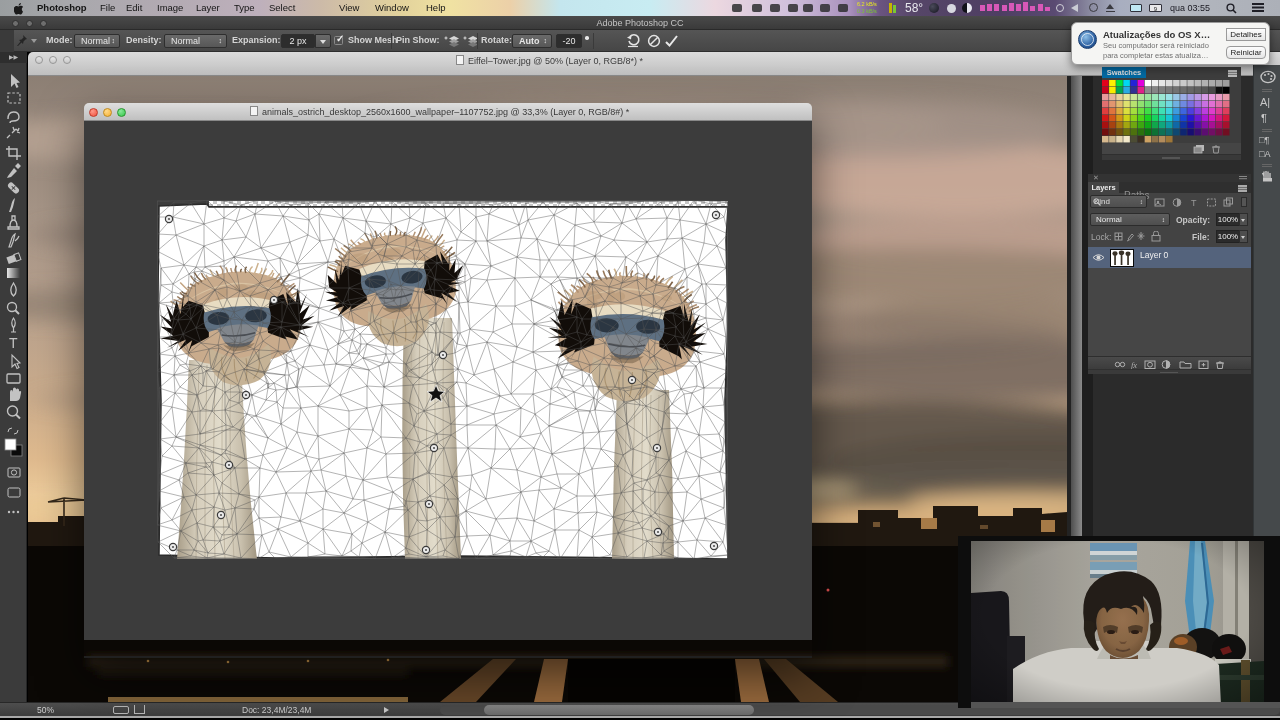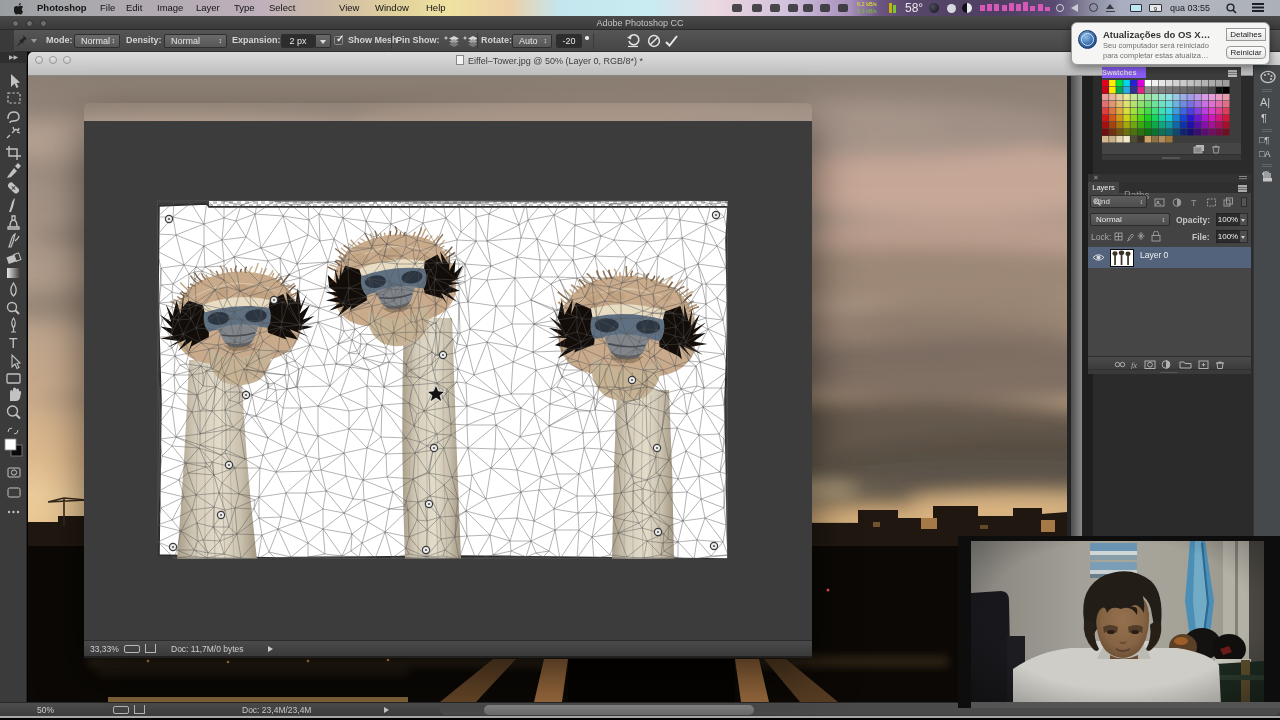--- a/index.html
+++ b/index.html
@@ -172,21 +172,21 @@
       <path d="M0.5 3 L3.5 3 M2 1.5 L2 4.5" stroke="#d6d6d6" stroke-width="1.1"></path>
     </svg>
     <svg class="abs" style="left:463px;top:5px" width="16" height="13" viewBox="0 0 16 13">
       <path d="M5 3.5 L10 1 L15 3.5 L10 6 Z" fill="#d6d6d6"></path>
       <path d="M5 6.5 L10 4 L15 6.5 L10 9 Z" fill="#a2a2a2"></path>
       <path d="M5 9.5 L10 7 L15 9.5 L10 12 Z" fill="#787878"></path>
       <path d="M0.5 3 L3.5 3 M2 1.5 L2 4.5" stroke="#d6d6d6" stroke-width="1.1"></path>
     </svg>
     <div class="abs" style="left:477px;top:3px;width:1px;height:16px;background:#3a3a3a"></div>
     <div class="abs" style="left:481px;top:5px">Rotate:</div>
-    <div class="abs" style="left:512px;top:4px;width:40px;height:14px;background:linear-gradient(#6a6a6a,#575757);border:1px solid #2e2e2e;border-radius:2px;color:#e6e6e6;font-size:9px;line-height:13px;font-weight:normal;padding-left:6px">Auto<span style="position:absolute;right:4px;top:0;font-size:7px;line-height:12px">↕</span></div>
+    <div class="abs" style="left:512px;top:4px;width:40px;height:14px;background:linear-gradient(#6a6a6a,#575757);border:1px solid #2e2e2e;border-radius:2px;color:#e6e6e6;font-size:9px;line-height:13px;font-weight:bold;padding-left:6px">Auto<span style="position:absolute;right:4px;top:0;font-size:7px;line-height:12px">↕</span></div>
     <div class="abs" style="left:556px;top:4px;width:26px;height:14px;background:#2d2d2d;border:1px solid #2e2e2e;border-radius:2px;color:#e6e6e6;font-size:9px;line-height:13px;font-weight:normal;text-align:center;padding-left:0">-20</div>
     <div class="abs" style="left:585px;top:6px;width:3.5px;height:3.5px;border-radius:50%;background:#e8e8e8"></div>
     <div class="abs" style="left:593px;top:3px;width:1px;height:16px;background:#3a3a3a"></div>
     <svg class="abs" style="left:626px;top:3px" width="16" height="16" viewBox="0 0 16 16">
       <path d="M4 3.5 A5 5 0 1 1 3 8" fill="none" stroke="#e4e4e4" stroke-width="1.6"></path>
       <path d="M1 4.5 L5.5 2.2 L5 6.5 Z" fill="#e4e4e4"></path>
       <path d="M2 13.5 L12 13.5" stroke="#e4e4e4" stroke-width="1.2"></path>
     </svg>
     <svg class="abs" style="left:647px;top:4px" width="14" height="14" viewBox="0 0 14 14">
       <circle cx="7" cy="7" r="5.4" fill="none" stroke="#e4e4e4" stroke-width="1.5"></circle>
@@ -295,21 +295,21 @@
  <div class="abs" style="left:113px;top:3px;width:16px;height:8px;border:1px solid #b8b8b8;border-radius:2px"></div>
  <div class="abs" style="left:134px;top:2px;width:11px;height:9px;border:1px solid #b8b8b8;border-top:none"></div>
  <div class="abs" style="left:242px;top:0;height:14px;font-size:8.5px;line-height:14px;color:#cecece">Doc: 23,4M/23,4M</div>
  <div class="abs" style="left:384px;top:4px;width:0;height:0;border-left:5px solid #c8c8c8;border-top:3.5px solid transparent;border-bottom:3.5px solid transparent"></div>
  <div class="abs" style="left:440px;top:2px;width:840px;height:10px;background:#4a4a4a;border-radius:5px"></div>
  <div class="abs" style="left:484px;top:2px;width:270px;height:10px;background:linear-gradient(#868686,#6a6a6a);border-radius:5px"></div>
 </div>
 <div class="abs" style="left:0;top:716px;width:1280px;height:1.5px;background:#a8a8a8"></div>
 <div class="abs" style="left:0;top:717.5px;width:1280px;height:2.5px;background:#000"></div>
 <div class="abs" style="left:1102px;top:67px;width:139px;height:93px;background:#3d3d3d">
-    <div class="abs" style="left:0;top:0;width:44px;height:11px;background:#8b5cf6;color:#dcdcdc;font-size:7.5px;line-height:11px;text-align:left;font-weight:bold">Swatches</div>
+    <div class="abs" style="left:0;top:0;width:44px;height:11px;background:#0369a1;color:#dcdcdc;font-size:7.5px;line-height:11px;text-align:center;font-weight:bold">Swatches</div>
     <div class="abs" style="left:126px;top:3px;width:9px;height:1.5px;background:#bbb;box-shadow:0 2.5px 0 #bbb,0 5px 0 #bbb"></div>
     <svg class="abs" style="left:0;top:12.5px" width="128" height="63" viewBox="0 0 128 63">
       <rect x="0.0" y="0.0" width="6.56" height="6.45" fill="#e3001b"></rect>
       <rect x="7.1" y="0.0" width="6.56" height="6.45" fill="#fdf000"></rect>
       <rect x="14.2" y="0.0" width="6.56" height="6.45" fill="#00e13b"></rect>
       <rect x="21.3" y="0.0" width="6.56" height="6.45" fill="#00d8f0"></rect>
       <rect x="28.4" y="0.0" width="6.56" height="6.45" fill="#2323d6"></rect>
       <rect x="35.6" y="0.0" width="6.56" height="6.45" fill="#e100dd"></rect>
       <rect x="42.7" y="0.0" width="6.56" height="6.45" fill="#ffffff"></rect>
       <rect x="49.8" y="0.0" width="6.56" height="6.45" fill="#f0f0f0"></rect>
@@ -471,21 +471,21 @@
     <div class="abs" style="left:0;top:87px;width:139px;height:6px;background:#393939;border-top:1px solid #2f2f2f">
       <div style="position:absolute;left:60px;top:2px;width:18px;height:1.5px;background:#555"></div>
     </div>
   </div>
 <div class="abs" style="left:1088px;top:174px;width:163px;height:200px;background:#434343;font-size:8.5px;color:#c8c8c8">
     <div class="abs" style="left:0;top:0;width:163px;height:8px;background:#333">
       <span style="position:absolute;left:5px;top:0px;color:#999;font-size:7px;line-height:8px">✕</span>
       <span style="position:absolute;right:4px;top:1.5px;width:8px;height:1.2px;background:#888;box-shadow:0 2.2px 0 #888"></span>
     </div>
     <div class="abs" style="left:0;top:8px;width:163px;height:11px;background:#2f2f2f">
-      <div class="abs" style="left:0;top:0;width:31px;height:11px;background:#444;color:#ececec;font-size:7.5px;line-height:11px;text-align:center;font-weight:normal">Layers</div>
+      <div class="abs" style="left:0;top:0;width:31px;height:11px;background:#444;color:#ececec;font-size:7.5px;line-height:11px;text-align:center;font-weight:bold">Layers</div>
       <div class="abs" style="left:36px;top:8px;width:26px;height:11px;color:#8e8e8e;font-size:10px;line-height:11px">Paths</div>
       <div class="abs" style="left:150px;top:3px;width:9px;height:1.5px;background:#aaa;box-shadow:0 2.5px 0 #aaa,0 5px 0 #aaa"></div>
     </div>
     <div class="abs" style="left:2px;top:21px;width:57px;height:13px;background:linear-gradient(#5e5e5e,#4e4e4e);border:1px solid #2c2c2c;border-radius:2px;font-size:8px;line-height:12px;color:#ddd;padding-left:3px"><svg style="position:absolute;left:2px;top:2px" width="8" height="8" viewBox="0 0 8 8">
         <circle cx="3.2" cy="3.2" r="2.4" fill="none" stroke="#ccc" stroke-width="1"></circle>
         <line x1="5" y1="5" x2="7.5" y2="7.5" stroke="#ccc" stroke-width="1.2"></line>
       </svg><span style="margin-left:0">Kind</span><span style="position:absolute;right:3px;font-size:6.5px">↕</span></div>
     <svg class="abs" style="left:66px;top:23px" width="11" height="11" viewBox="0 0 11 11">
       <rect x="1" y="2" width="9" height="7" fill="none" stroke="#9a9a9a"></rect>
       <circle cx="4" cy="5" r="1.2" fill="#9a9a9a"></circle>
@@ -581,20 +581,26 @@
     <div class="abs" style="left:8px;top:64px;width:10px;height:1px;background:#666;box-shadow:0 2px 0 #666"></div>
     <div class="abs" style="left:5px;top:70px;font-size:9px;color:#c8c8c8">□¶</div>
     <div class="abs" style="left:5px;top:84px;font-size:9px;color:#c8c8c8">□A</div>
     <div class="abs" style="left:8px;top:99px;width:10px;height:1px;background:#666;box-shadow:0 2px 0 #666"></div>
     <svg class="abs" style="left:7px;top:104px" width="13" height="13" viewBox="0 0 13 13">
       <path d="M3 12 L3 7 M3 7 L1.5 4 M3 7 L3 2.5 M5 12 L5 2 M5 2 L5 6 M7 12 L7 2.5 M9 12 L9 4" stroke="#c4c4c4" stroke-width="1.4" fill="none"></path>
       <rect x="2" y="9" width="9" height="3.5" fill="#c4c4c4"></rect>
     </svg>
   </div>
 <div class="abs" style="left:84px;top:103px;width:728px;height:555px;box-shadow:0 18px 45px rgba(0,0,0,0.55);border-radius:5px 5px 0 0">
+ <div class="abs" style="left:0;top:0;width:728px;height:18px;background:linear-gradient(#dedede,#c0c0c0);border-radius:5px 5px 0 0;border-bottom:1px solid #888">
+  <div class="abs" style="left:5px;top:4.5px;width:9px;height:9px;border-radius:50%;background:radial-gradient(circle at 35% 30%,#ff9a8a,#f0503c);border:0.5px solid #c03a2a"></div>
+  <div class="abs" style="left:19px;top:4.5px;width:9px;height:9px;border-radius:50%;background:radial-gradient(circle at 35% 30%,#ffd98a,#f5b02e);border:0.5px solid #c08a1e"></div>
+  <div class="abs" style="left:33px;top:4.5px;width:9px;height:9px;border-radius:50%;background:radial-gradient(circle at 35% 30%,#8ae89a,#34c748);border:0.5px solid #28962e"></div>
+  <div class="abs" style="left:166px;top:0;height:18px;font-size:9px;line-height:18px;color:#383838;white-space:nowrap"><span style="display:inline-block;width:8px;height:10px;border:1px solid #888;background:#f4f4f4;vertical-align:-1px;margin-right:4px"></span>animals_ostrich_desktop_2560x1600_wallpaper–1107752.jpg @ 33,3% (Layer 0, RGB/8#) *</div>
+ </div>
 <div class="abs" style="left:0;top:18px;width:728px;height:519px;background:#3c3c3c">
       <svg class="abs" style="left:73px;top:79px" width="571" height="359" viewBox="0 0 571 359">
         <defs>
           <linearGradient id="neckg" x1="0" y1="0" x2="1" y2="0">
             <stop offset="0" stop-color="#a89d88"></stop>
             <stop offset="0.25" stop-color="#d6cebc"></stop>
             <stop offset="0.55" stop-color="#e2dccb"></stop>
             <stop offset="0.8" stop-color="#c9c0ad"></stop>
             <stop offset="1" stop-color="#a09580"></stop>
           </linearGradient>
@@ -857,27 +863,20 @@
           <circle cx="501" cy="332" r="3.6" fill="#ececec" stroke="#3a3a3a" stroke-width="1.2"></circle>
           <circle cx="501" cy="332" r="1.1" fill="#555"></circle>
           <circle cx="16" cy="347" r="3.6" fill="#ececec" stroke="#3a3a3a" stroke-width="1.2"></circle>
           <circle cx="16" cy="347" r="1.1" fill="#555"></circle>
           <circle cx="557" cy="346" r="3.6" fill="#ececec" stroke="#3a3a3a" stroke-width="1.2"></circle>
           <circle cx="557" cy="346" r="1.1" fill="#555"></circle>
           <path d="M279 185 L281.5 191 L288 191.5 L283 195.5 L285 202 L279 198 L273 202 L275 195.5 L270 191.5 L276.5 191 Z" fill="#111" stroke="#fff" stroke-width="0.7"></path>
         </g>
       </svg>
     </div>
- <div class="abs" style="left:0;top:537px;width:728px;height:16px;background:linear-gradient(#4a4a4a,#3a3a3a);border-top:1px solid #2c2c2c">
-  <div class="abs" style="left:6px;top:0;height:16px;font-size:8.5px;line-height:16px;color:#cecece">33,33%</div>
-  <div class="abs" style="left:40px;top:4px;width:16px;height:8px;border:1px solid #b8b8b8;border-radius:2px"></div>
-  <div class="abs" style="left:61px;top:3px;width:11px;height:9px;border:1px solid #b8b8b8;border-top:none"></div>
-  <div class="abs" style="left:87px;top:0;height:16px;font-size:8.5px;line-height:16px;color:#cecece">Doc: 11,7M/0 bytes</div>
-  <div class="abs" style="left:184px;top:5px;width:0;height:0;border-left:5px solid #c8c8c8;border-top:3.5px solid transparent;border-bottom:3.5px solid transparent"></div>
- </div>
  <div class="abs" style="left:0;top:553px;width:728px;height:2px;background:#202020"></div>
 </div>
 <svg class="abs" style="left:958px;top:536px" width="322" height="172" viewBox="0 0 322 172">
     <rect x="0" y="0" width="322" height="172" fill="#0d0d0d"></rect>
     <defs>
       <linearGradient id="wall" x1="0" y1="0" x2="1" y2="0">
         <stop offset="0" stop-color="#8e8c86"></stop>
         <stop offset="0.45" stop-color="#b2b0a8"></stop>
         <stop offset="0.75" stop-color="#aeaca2"></stop>
         <stop offset="1" stop-color="#9a9890"></stop>

